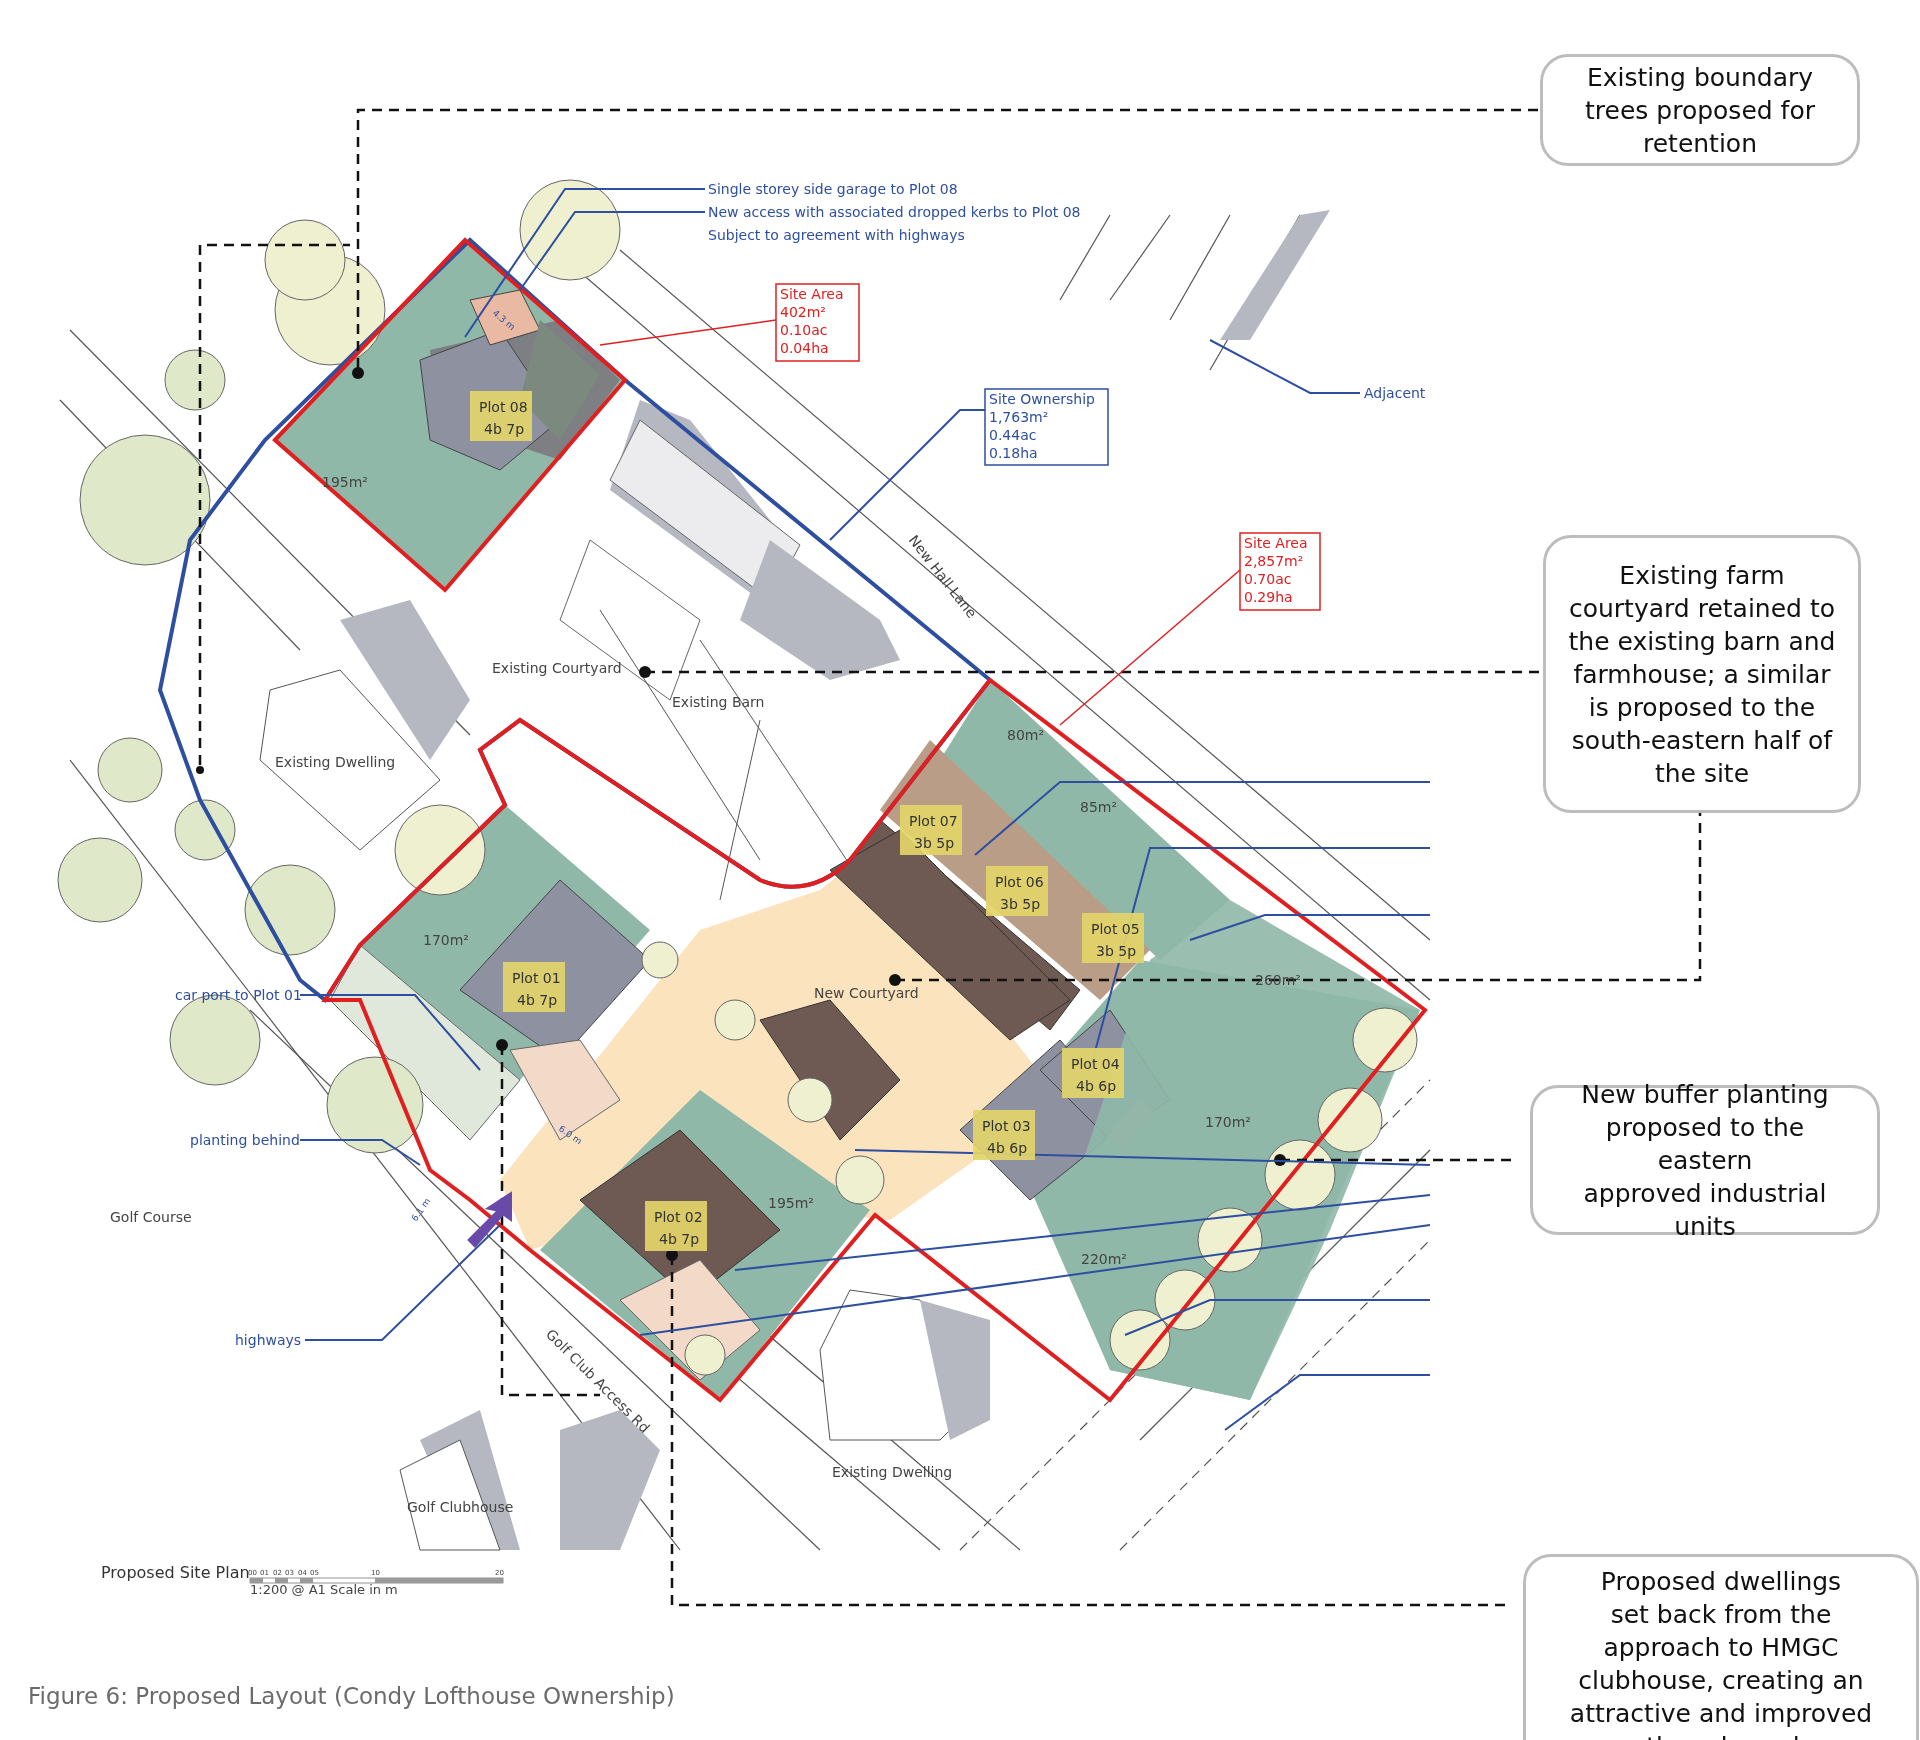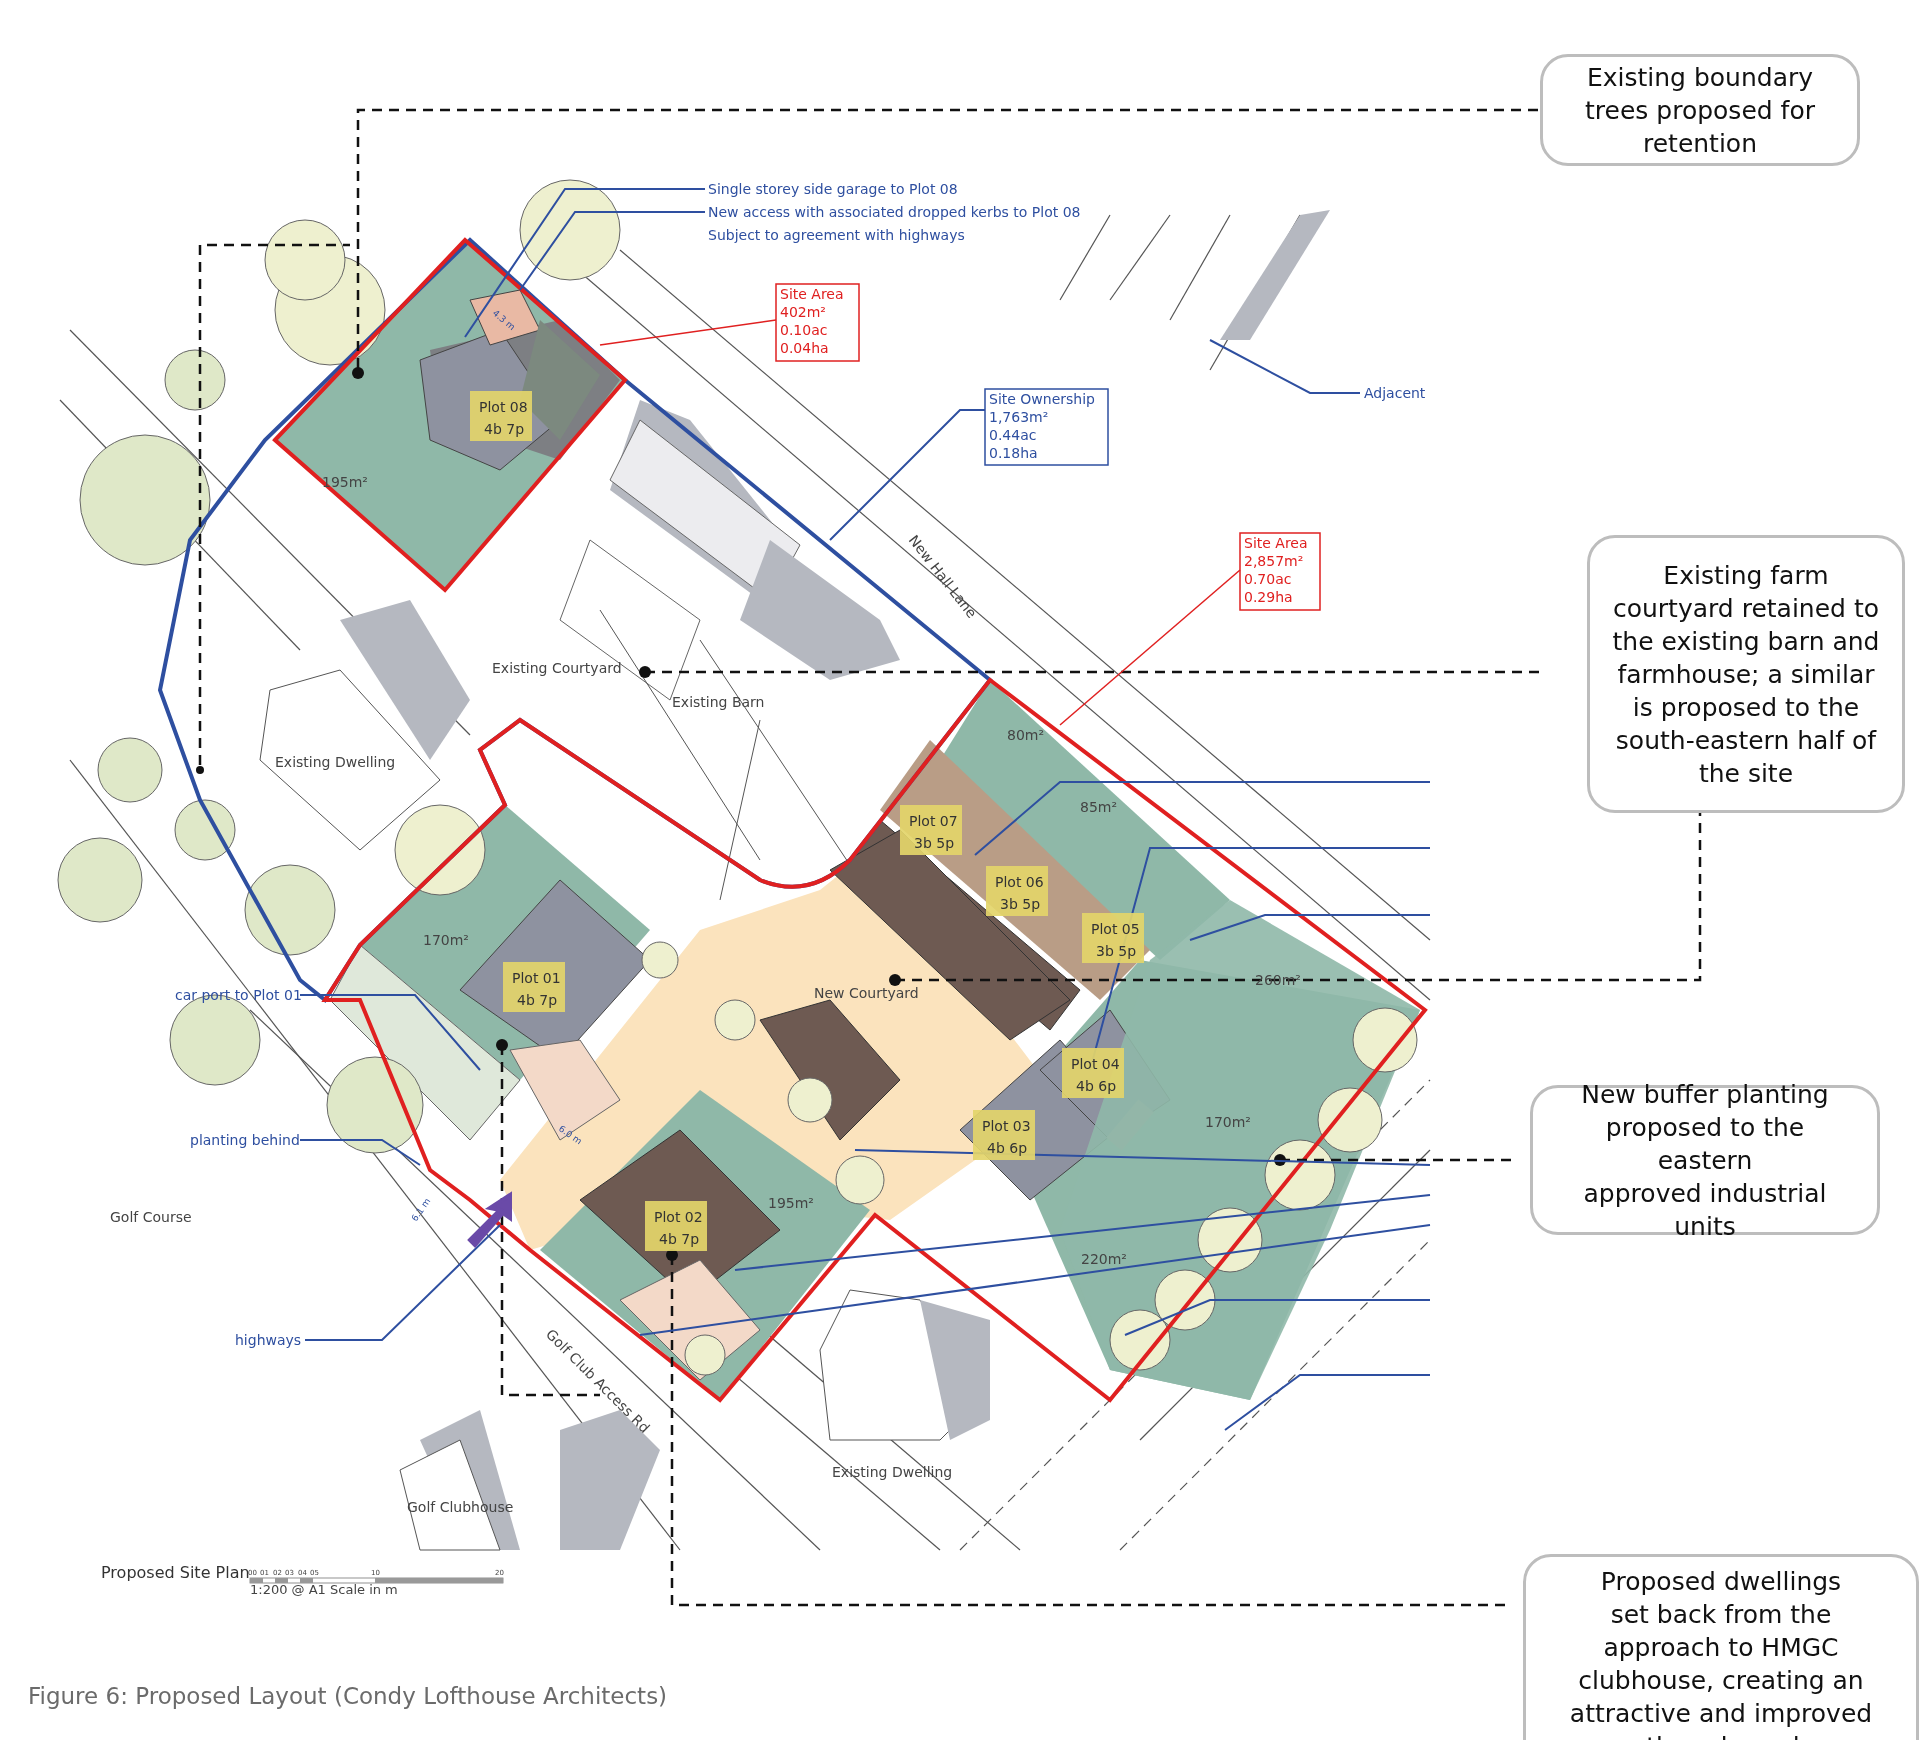--- a/index.html
+++ b/index.html
@@ -299,21 +299,21 @@
 <div class="sp-title">Proposed Site Plan</div>
 <div class="scale-note">1:200 @ A1 Scale in m</div>
 
 <div class="callout" style="left:1540px;top:54px;width:320px;height:112px;">
   <div>
     <span>Existing boundary</span>
     <span>trees proposed for</span>
     <span>retention</span>
   </div>
 </div>
-<div class="callout" style="left:1543px;top:535px;width:318px;height:278px;margin-left:44px;">
+<div class="callout" style="left:1543px;top:535px;width:318px;height:278px;">
   <div>
     <span>Existing farm</span>
     <span>courtyard retained to</span>
     <span>the existing barn and</span>
     <span>farmhouse; a similar</span>
     <span>is proposed to the</span>
     <span>south-eastern half of</span>
     <span>the site</span>
   </div>
 </div>
@@ -328,13 +328,13 @@
   <div>
     <span>Proposed dwellings</span>
     <span>set back from the</span>
     <span>approach to HMGC</span>
     <span>clubhouse, creating an</span>
     <span>attractive and improved</span>
     <span>southern boundary</span>
   </div>
 </div>
 
-<div class="caption">Figure 6: Proposed Layout (Condy Lofthouse Architects)</div>
+<div class="caption">Figure 6: Proposed Layout (Condy Lofthouse Ownership)</div>
 
 </body></html>

